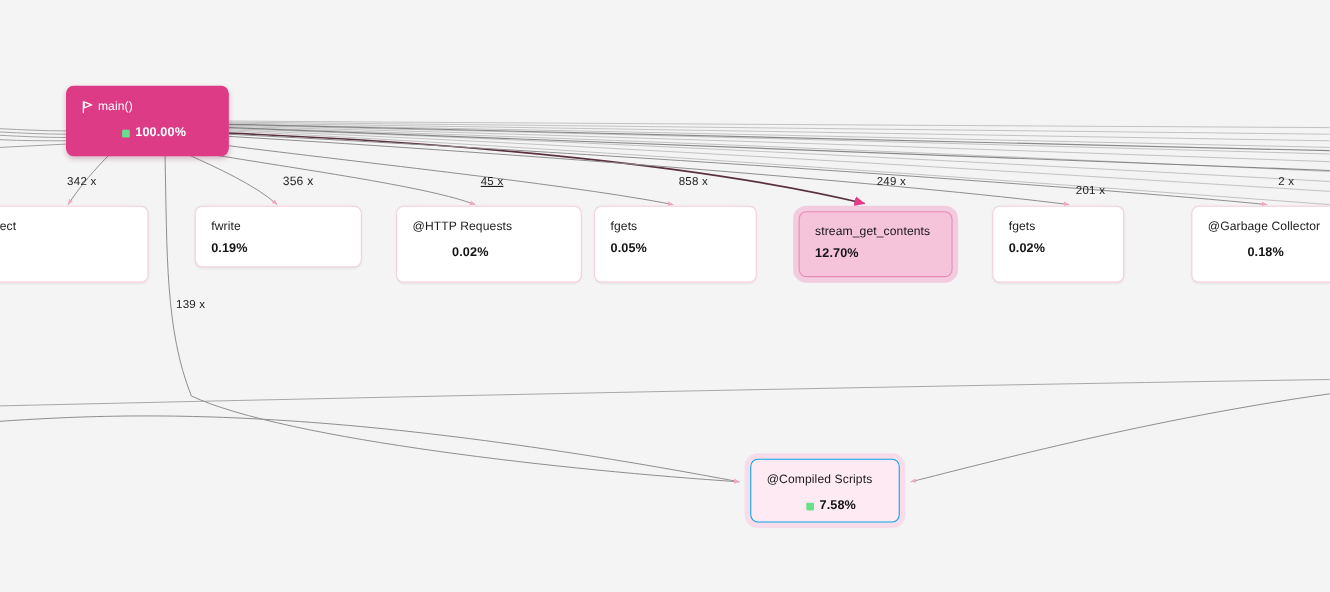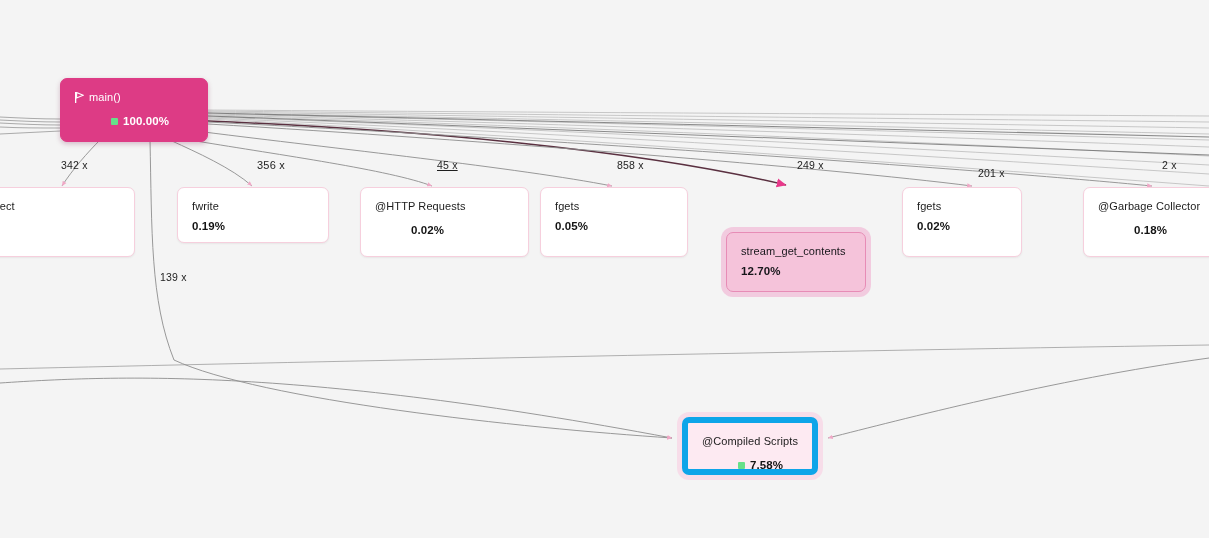--- a/index.html
+++ b/index.html
@@ -85,28 +85,27 @@
     width: 9px;
     height: 11px;
     flex: 0 0 auto;
   }
 
   
   .node.selected {
     background: #f5c3da;
     border: 1px solid #e78cb6;
     box-shadow: 0 0 0 5px rgba(240,170,205,0.55);
-    margin-top: 40px;
   }
   .node.selected .nlabel,
   .node.selected .nval { color: #16161a; }
 
   .node.soft-selected {
     background: #fdeaf2;
-    border: 6px solid #0ea5e9;
+    border: 1px solid #0ea5e9;
     box-shadow: 0 0 0 5px rgba(248,214,230,0.75);
   }
 </style>
 </head>
 <body>
 
 <div id="canvas">
 
   <svg id="edge-layer" viewBox="0 0 1209 538" xmlns="http://www.w3.org/2000/svg">
     <defs>

